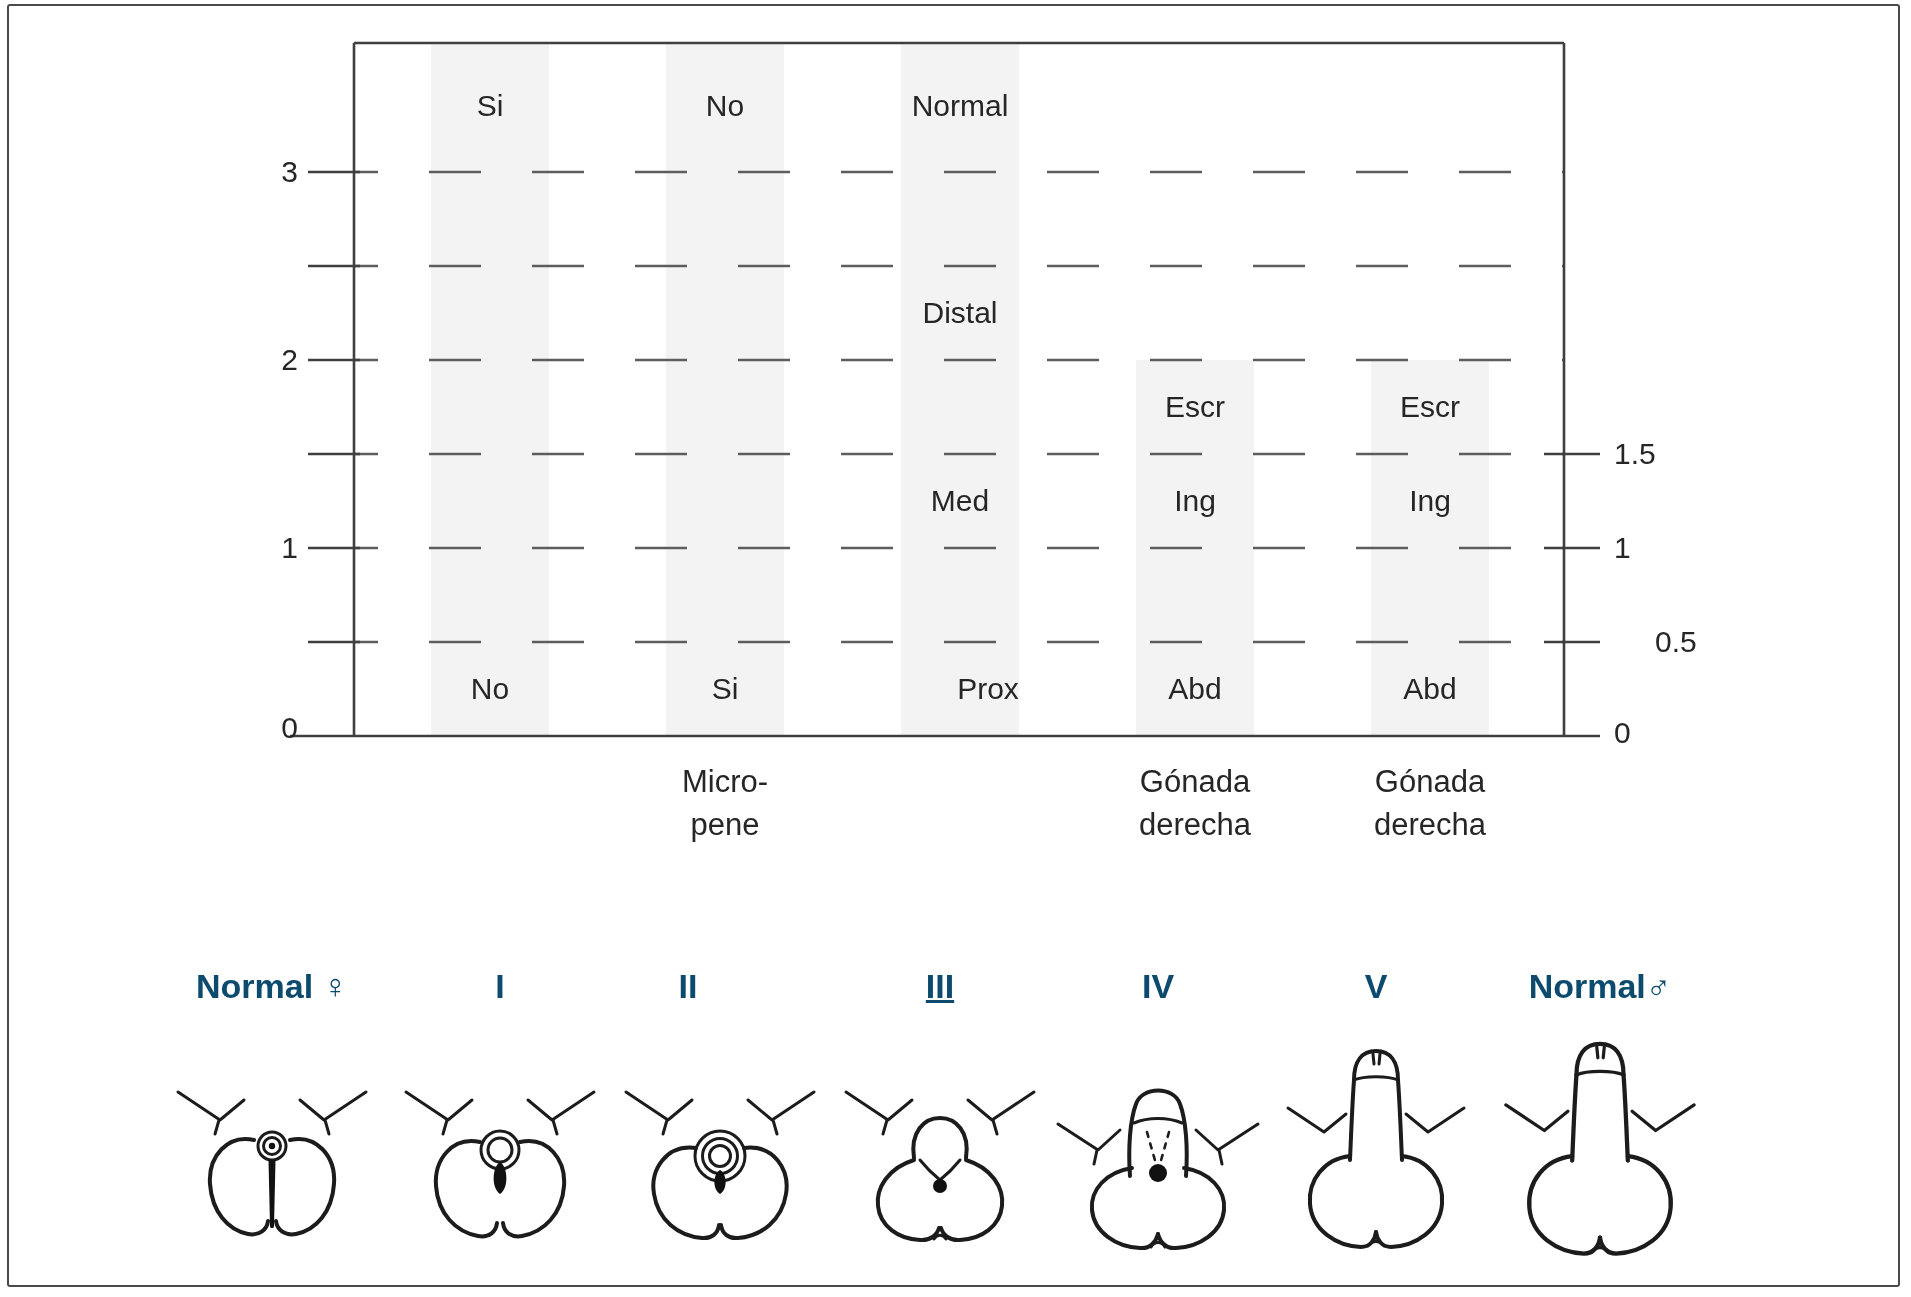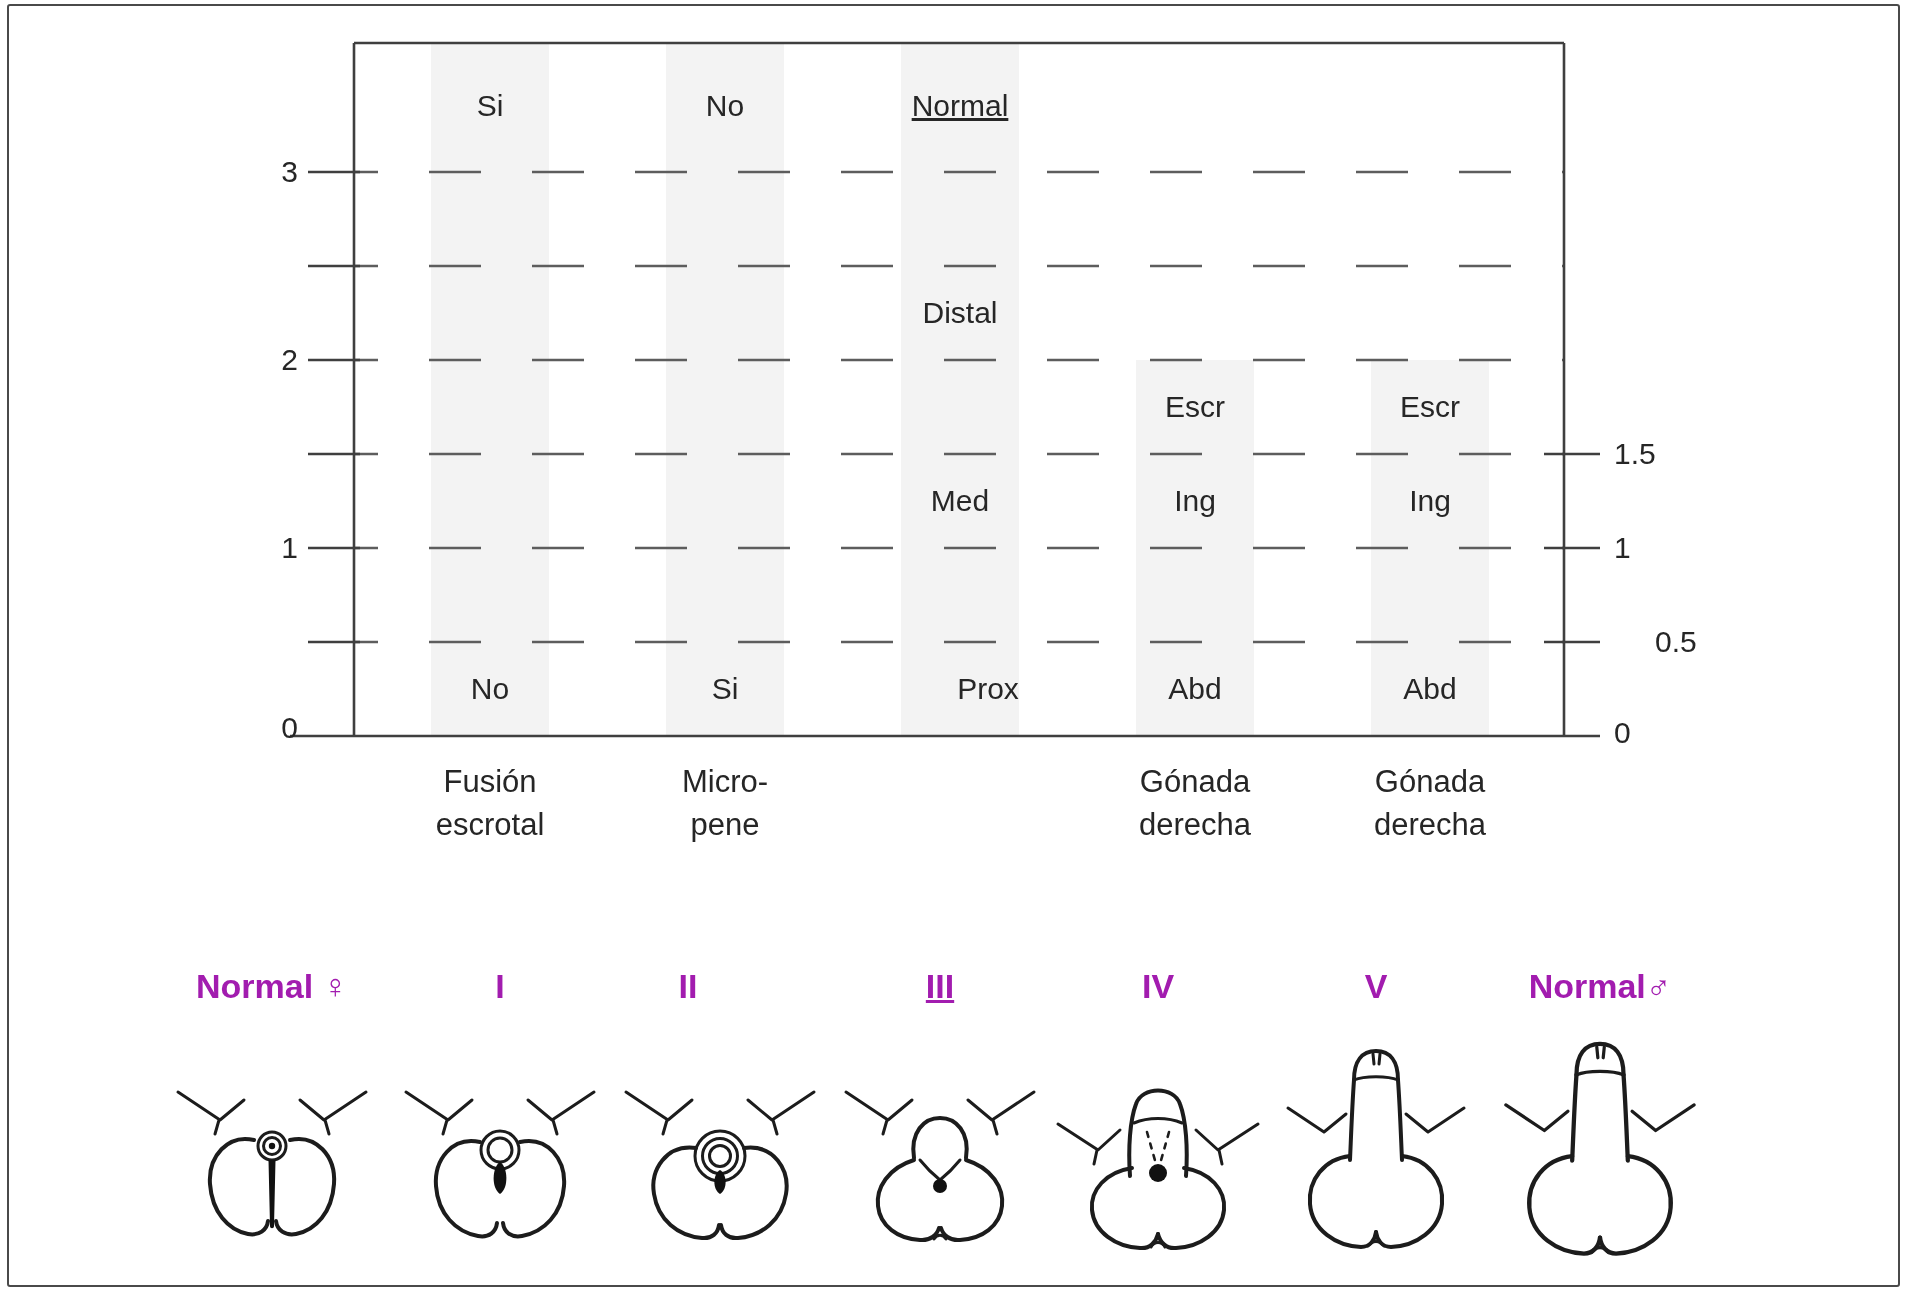--- a/index.html
+++ b/index.html
@@ -21,21 +21,21 @@
   #gridsvg{position:absolute;left:0;top:0;z-index:2;pointer-events:none;}
   .gridline{stroke:#5d5d5d;stroke-width:2.6;stroke-dasharray:52 51;stroke-dashoffset:28;fill:none;}
   .axisline{stroke:#3f3f3f;stroke-width:2.6;fill:none;}
   .tick{stroke:#3f3f3f;stroke-width:2.6;}
   
   .lbl{position:absolute;z-index:3;font-size:30px;line-height:36px;white-space:nowrap;}
   .opt{width:118px;text-align:center;height:36px;margin-top:-18px;}
   .axl{width:70px;text-align:right;height:36px;margin-top:-18px;}
   .axr{text-align:left;height:36px;margin-top:-18px;}
   .cat{width:220px;text-align:center;font-size:31px;line-height:43px;margin-left:-110px;}
-  .stage-label{width:260px;margin-left:-130px;text-align:center;font-size:34px;font-weight:bold;color:#a21caf;}
+  .stage-label{width:260px;margin-left:-130px;text-align:center;font-size:34px;font-weight:bold;color:#0c4a6e;}
   
   .prader-svg{position:absolute;top:1028px;width:220px;height:235px;margin-left:-110px;z-index:3;}
   .ln{fill:none;stroke:#1c1c1c;stroke-width:4;stroke-linecap:round;stroke-linejoin:round;}
   .ln-thin{fill:none;stroke:#1c1c1c;stroke-width:3;stroke-linecap:round;stroke-linejoin:round;}
   .dashln{fill:none;stroke:#1c1c1c;stroke-width:2.6;stroke-dasharray:5 7;stroke-linecap:round;}
   .fillblk{fill:#111111;stroke:none;}
 </style>
 </head>
 <body>
 
@@ -84,37 +84,33 @@
   <div class="lbl axr" style="left:1614px;top:548px;">1</div>
   <div class="lbl axr" style="left:1614px;top:642px;margin-left:41px;">0.5</div>
   <div class="lbl axr" style="left:1614px;top:733px;">0</div>
 
   <div class="lbl opt" style="left:431px;top:106px;">Si</div>
   <div class="lbl opt" style="left:431px;top:689px;">No</div>
 
   <div class="lbl opt" style="left:666px;top:106px;">No</div>
   <div class="lbl opt" style="left:666px;top:689px;">Si</div>
 
-  <div class="lbl opt" style="left:901px;top:106px;text-decoration:underline;">Normal</div>
+  <div class="lbl opt" style="left:901px;top:106px;">Normal</div>
   <div class="lbl opt" style="left:901px;top:313px;">Distal</div>
   <div class="lbl opt" style="left:901px;top:501px;">Med</div>
   <div class="lbl opt" style="left:929px;top:689px;">Prox</div>
 
   <div class="lbl opt" style="left:1136px;top:407px;">Escr</div>
   <div class="lbl opt" style="left:1136px;top:501px;">Ing</div>
   <div class="lbl opt" style="left:1136px;top:689px;">Abd</div>
 
   <div class="lbl opt" style="left:1371px;top:407px;">Escr</div>
   <div class="lbl opt" style="left:1371px;top:501px;">Ing</div>
   <div class="lbl opt" style="left:1371px;top:689px;">Abd</div>
 
-  <div class="lbl cat" style="left:490px;top:760px;">
-    <div>Fusión</div>
-    <div>escrotal</div>
-  </div>
   <div class="lbl cat" style="left:725px;top:760px;text-align:center;">
     <div>Micro-</div>
     <div>pene</div>
   </div>
   <div class="lbl cat" style="left:1195px;top:760px;">
     <div>Gónada</div>
     <div>derecha</div>
   </div>
   <div class="lbl cat" style="left:1430px;top:760px;">
     <div>Gónada</div>

